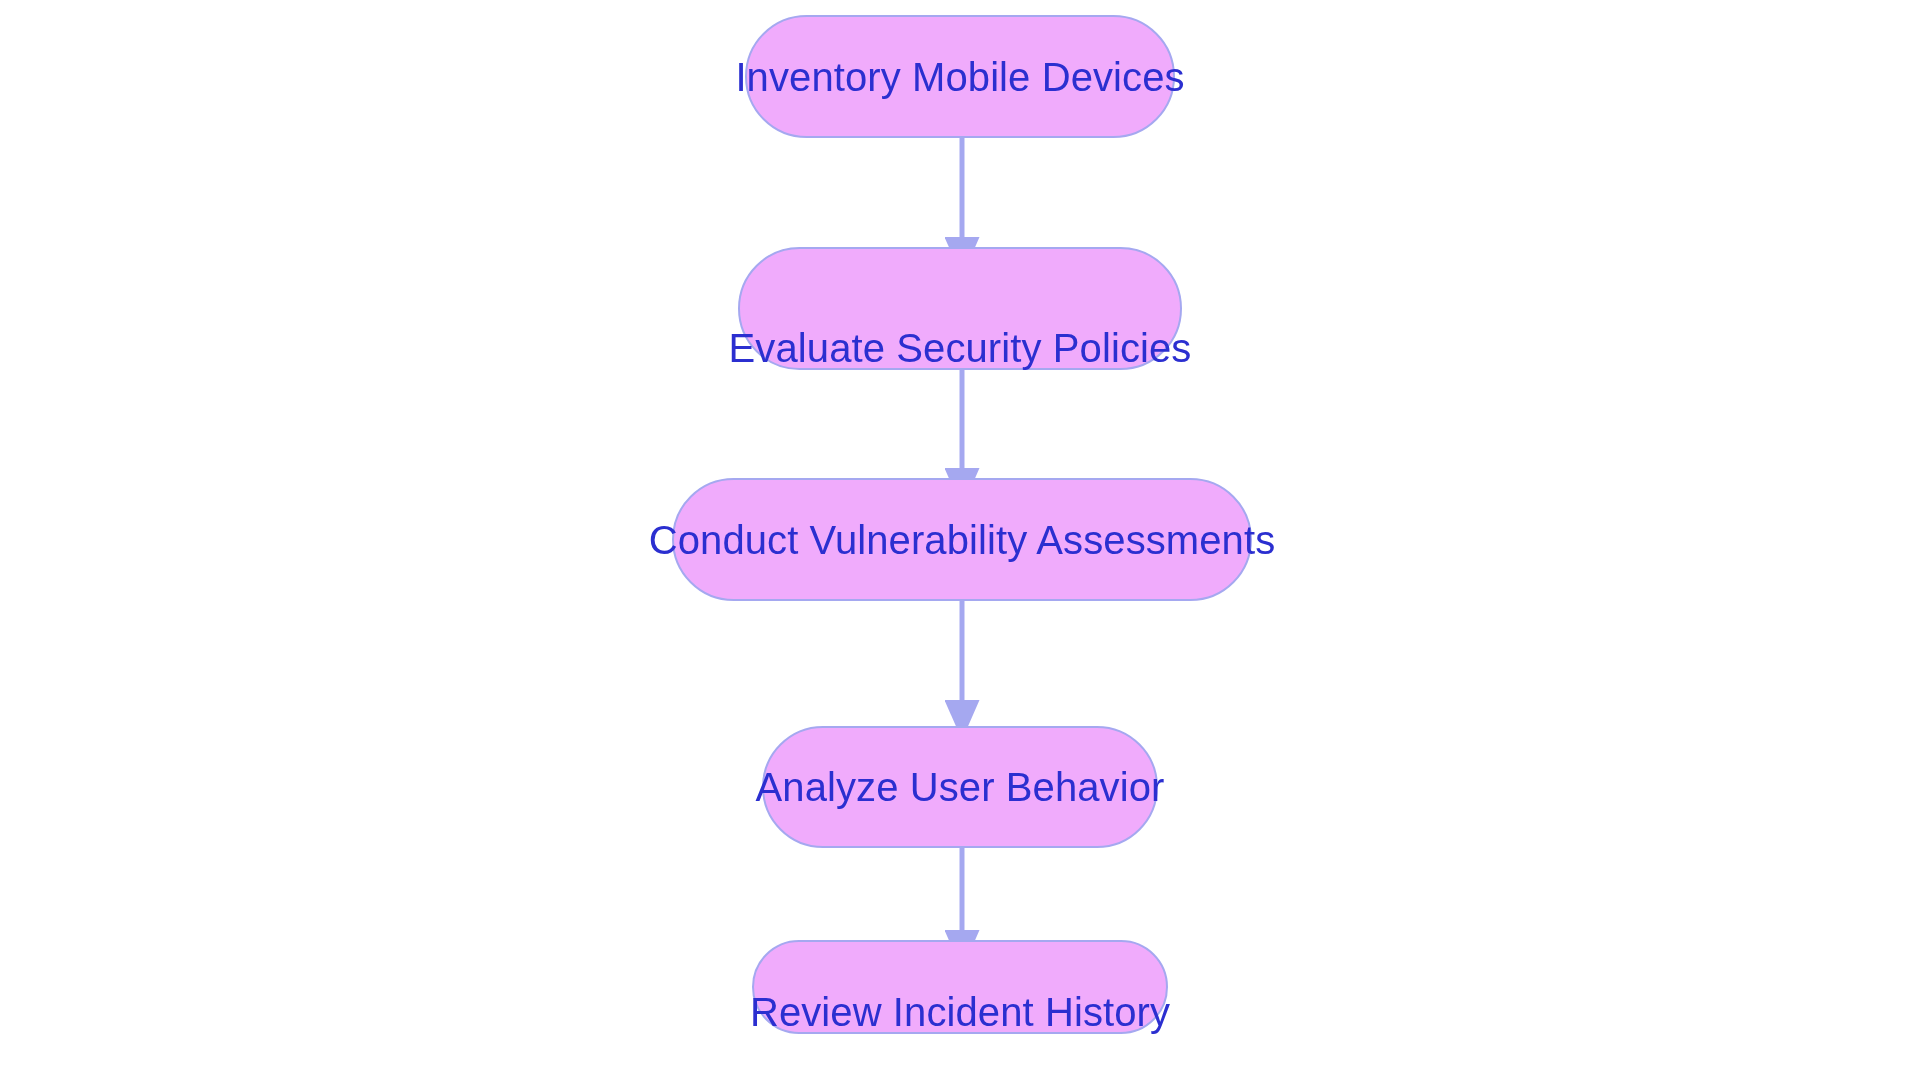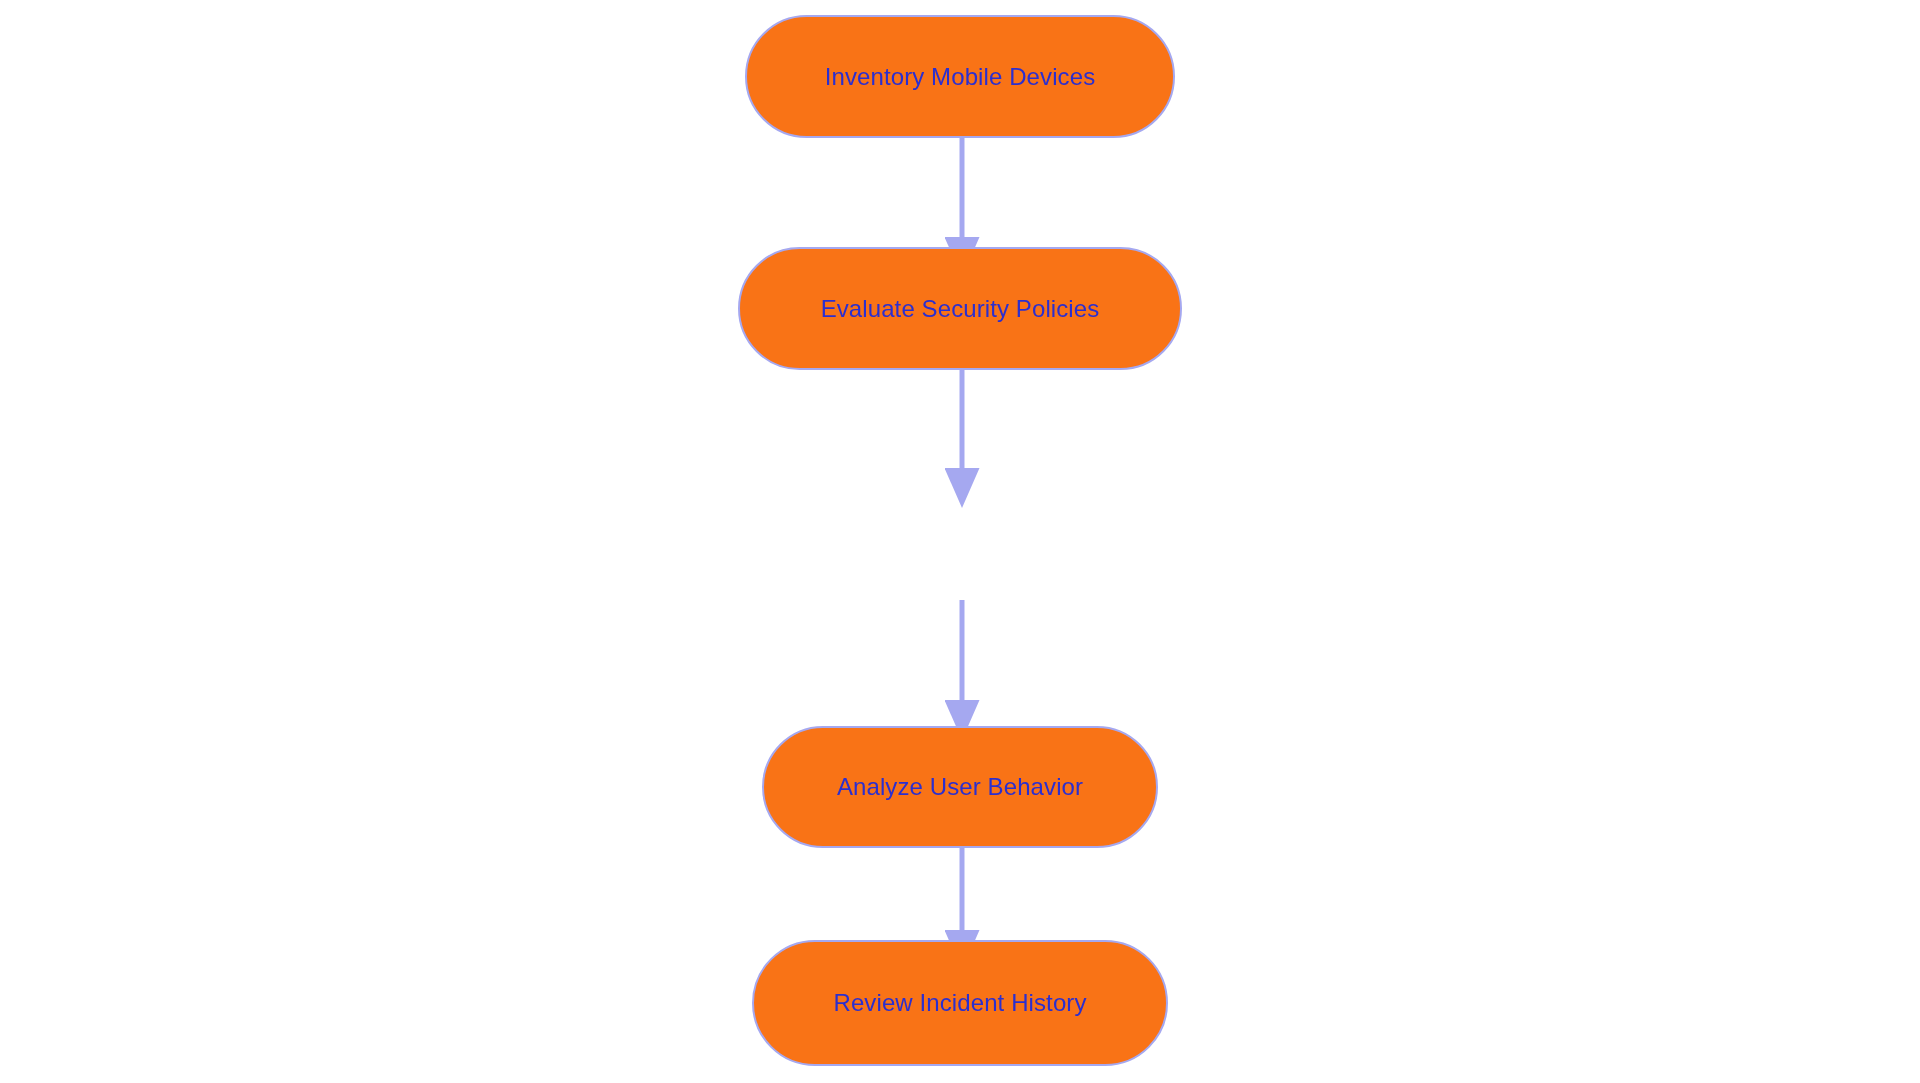--- a/index.html
+++ b/index.html
@@ -18,26 +18,26 @@
     width: 1920px;
     height: 1083px;
     background: #ffffff;
   }
   .flow-node {
     position: absolute;
     box-sizing: border-box;
     display: flex;
     align-items: center;
     justify-content: center;
-    background: #f97316;
+    background: #f0abfc;
     border: 2px solid #a5a8f0;
     border-radius: 999px;
     color: #2b2fd0;
     font-family: "Liberation Sans", sans-serif;
-    font-size: 24px;
+    font-size: 40px;
     font-weight: 400;
     letter-spacing: 0.1px;
     line-height: 1;
     white-space: nowrap;
     user-select: none;
   }
   .node-label {
     display: block;
     color: #2b2fd0;
   }
@@ -72,26 +72,29 @@
     </g>
     <g>
       <line class="edge-line" x1="962" y1="832" x2="962" y2="936" stroke="#a5a8f0" stroke-width="5" marker-end="url(#arrowhead)"></line>
     </g>
   </svg>
 
   <div class="flow-node" id="node-n1" style="left:745px; top:15px; width:430px; height:123px;">
     <span class="node-label">Inventory Mobile Devices</span>
   </div>
 
-  <div class="flow-node" id="node-n2" style="left:738px; top:247px; width:444px; height:123px;">
+  <div class="flow-node" id="node-n2" style="left:738px; top:247px; width:444px; height:123px;align-items:flex-end;">
     <span class="node-label">Evaluate Security Policies</span>
   </div>
 
+  <div class="flow-node" id="node-n3" style="left:672px; top:478px; width:580px; height:123px;">
+    <span class="node-label">Conduct Vulnerability Assessments</span>
+  </div>
 
   <div class="flow-node" id="node-n4" style="left:762px; top:710px; width:396px; height:122px;margin-top:16px;">
     <span class="node-label">Analyze User Behavior</span>
   </div>
 
-  <div class="flow-node" id="node-n5" style="left:752px; top:940px; width:416px; height:126px;">
+  <div class="flow-node" id="node-n5" style="left:752px; top:940px; width:416px; height:94px;align-items:flex-end;">
     <span class="node-label">Review Incident History</span>
   </div>
 
 </div>
 
 </body></html>

